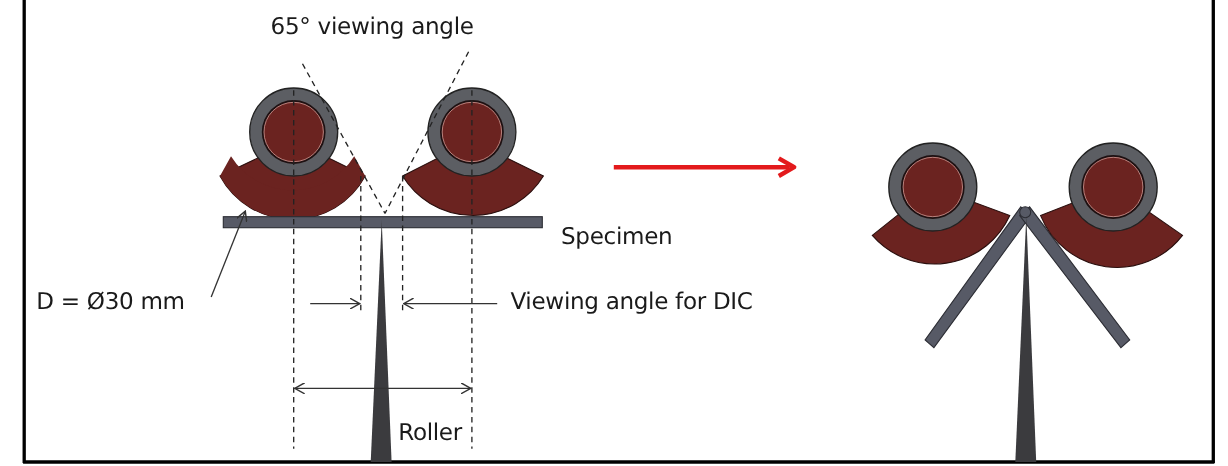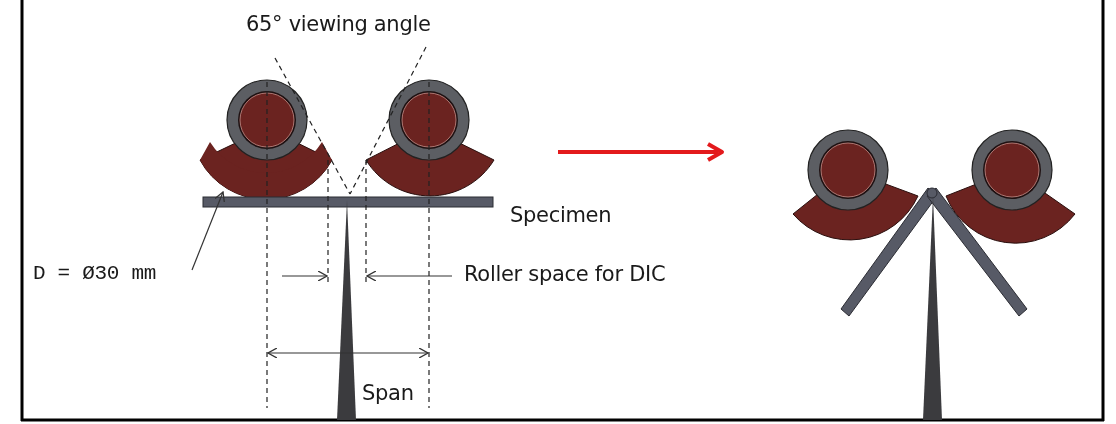--- a/index.html
+++ b/index.html
@@ -91,16 +91,16 @@
         <circle cx="1012" cy="170" r="40" fill="#5c5e63" stroke="#222" stroke-width="1.2"></circle>
         <circle cx="1012" cy="170" r="29" fill="#1e1011"></circle>
         <circle cx="1012" cy="170" r="27" fill="#6b2320" stroke="#c9908a" stroke-width="0.8"></circle>
       </g>
     </g>
   </svg>
 
   
   <div class="lbl" style="left:246px; top:12px;">65° viewing angle</div>
   <div class="lbl" style="left:510px; top:191px;margin-top:12px;">Specimen</div>
-  <div class="lbl" style="left:33px; top:262px;font-family:Liberation Mono, monospace;">D = Ø30 mm</div>
-  <div class="lbl" style="left:464px; top:262px;">Roller space for DIC</div>
-  <div class="lbl" style="left:362px; top:381px;">Span</div>
+  <div class="lbl" style="left:33px; top:262px;">D = Ø30 mm</div>
+  <div class="lbl" style="left:464px; top:262px;">Viewing angle for DIC</div>
+  <div class="lbl" style="left:362px; top:381px;">Roller</div>
 </div>
 
 </body></html>

